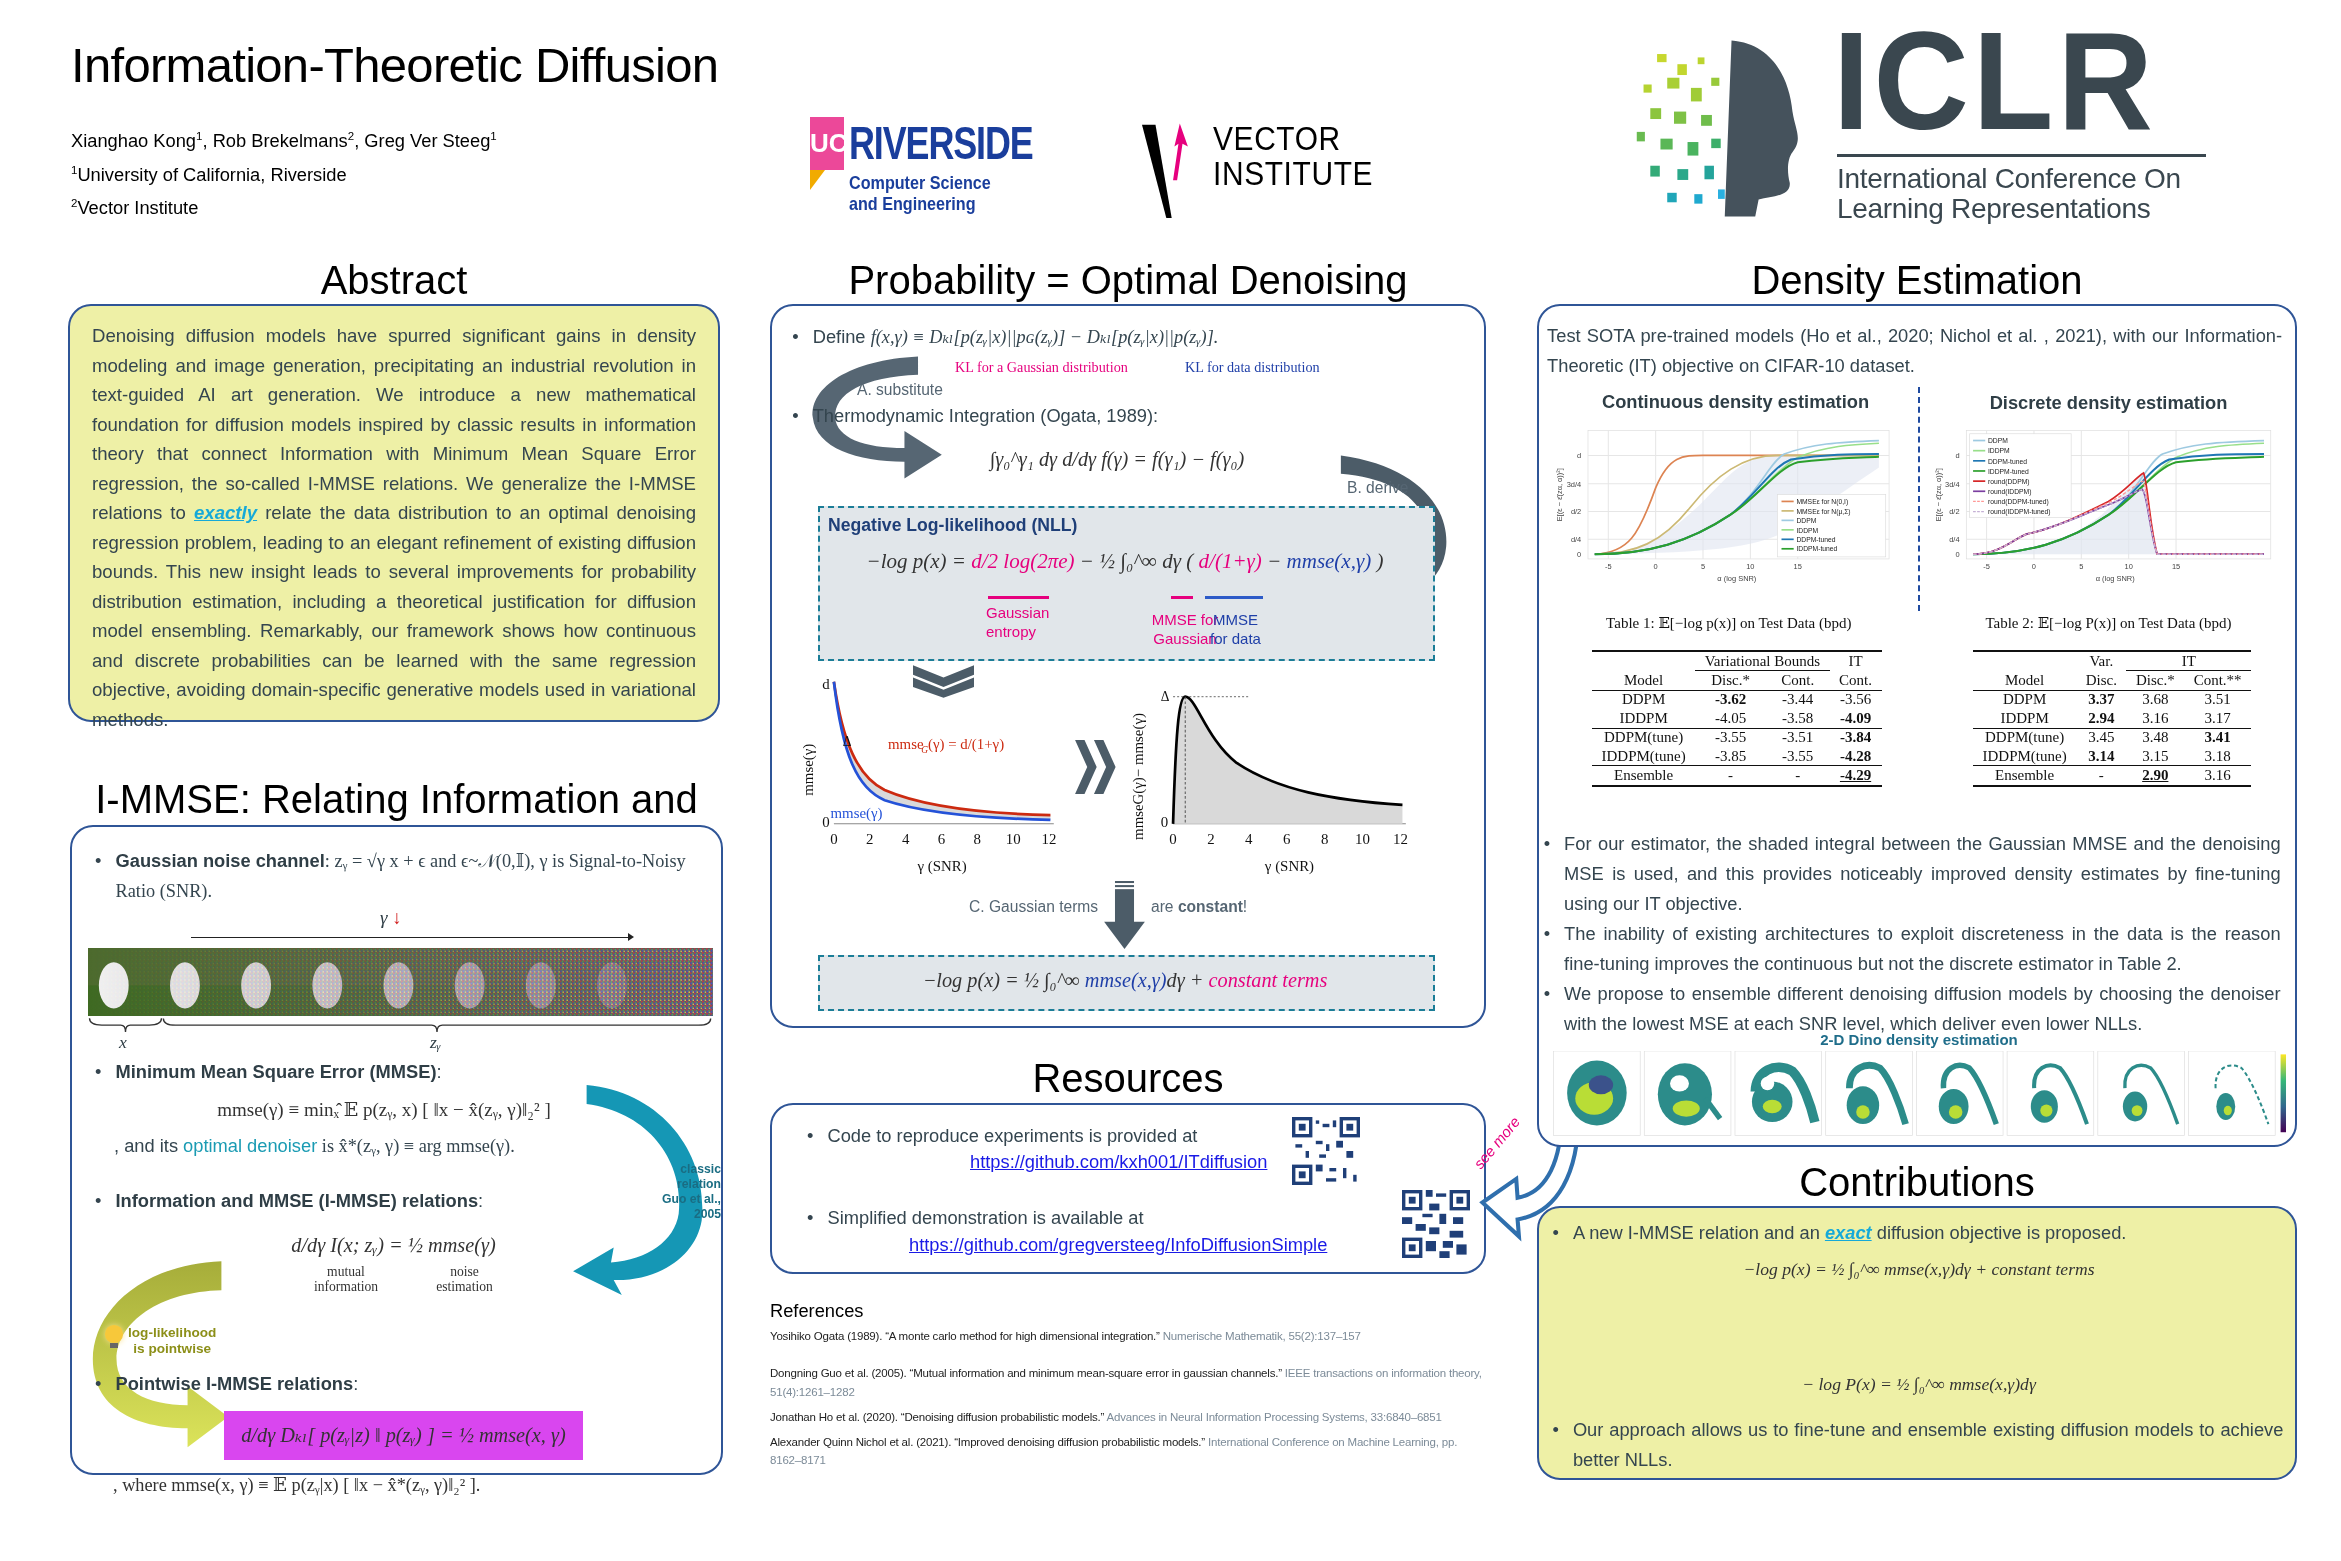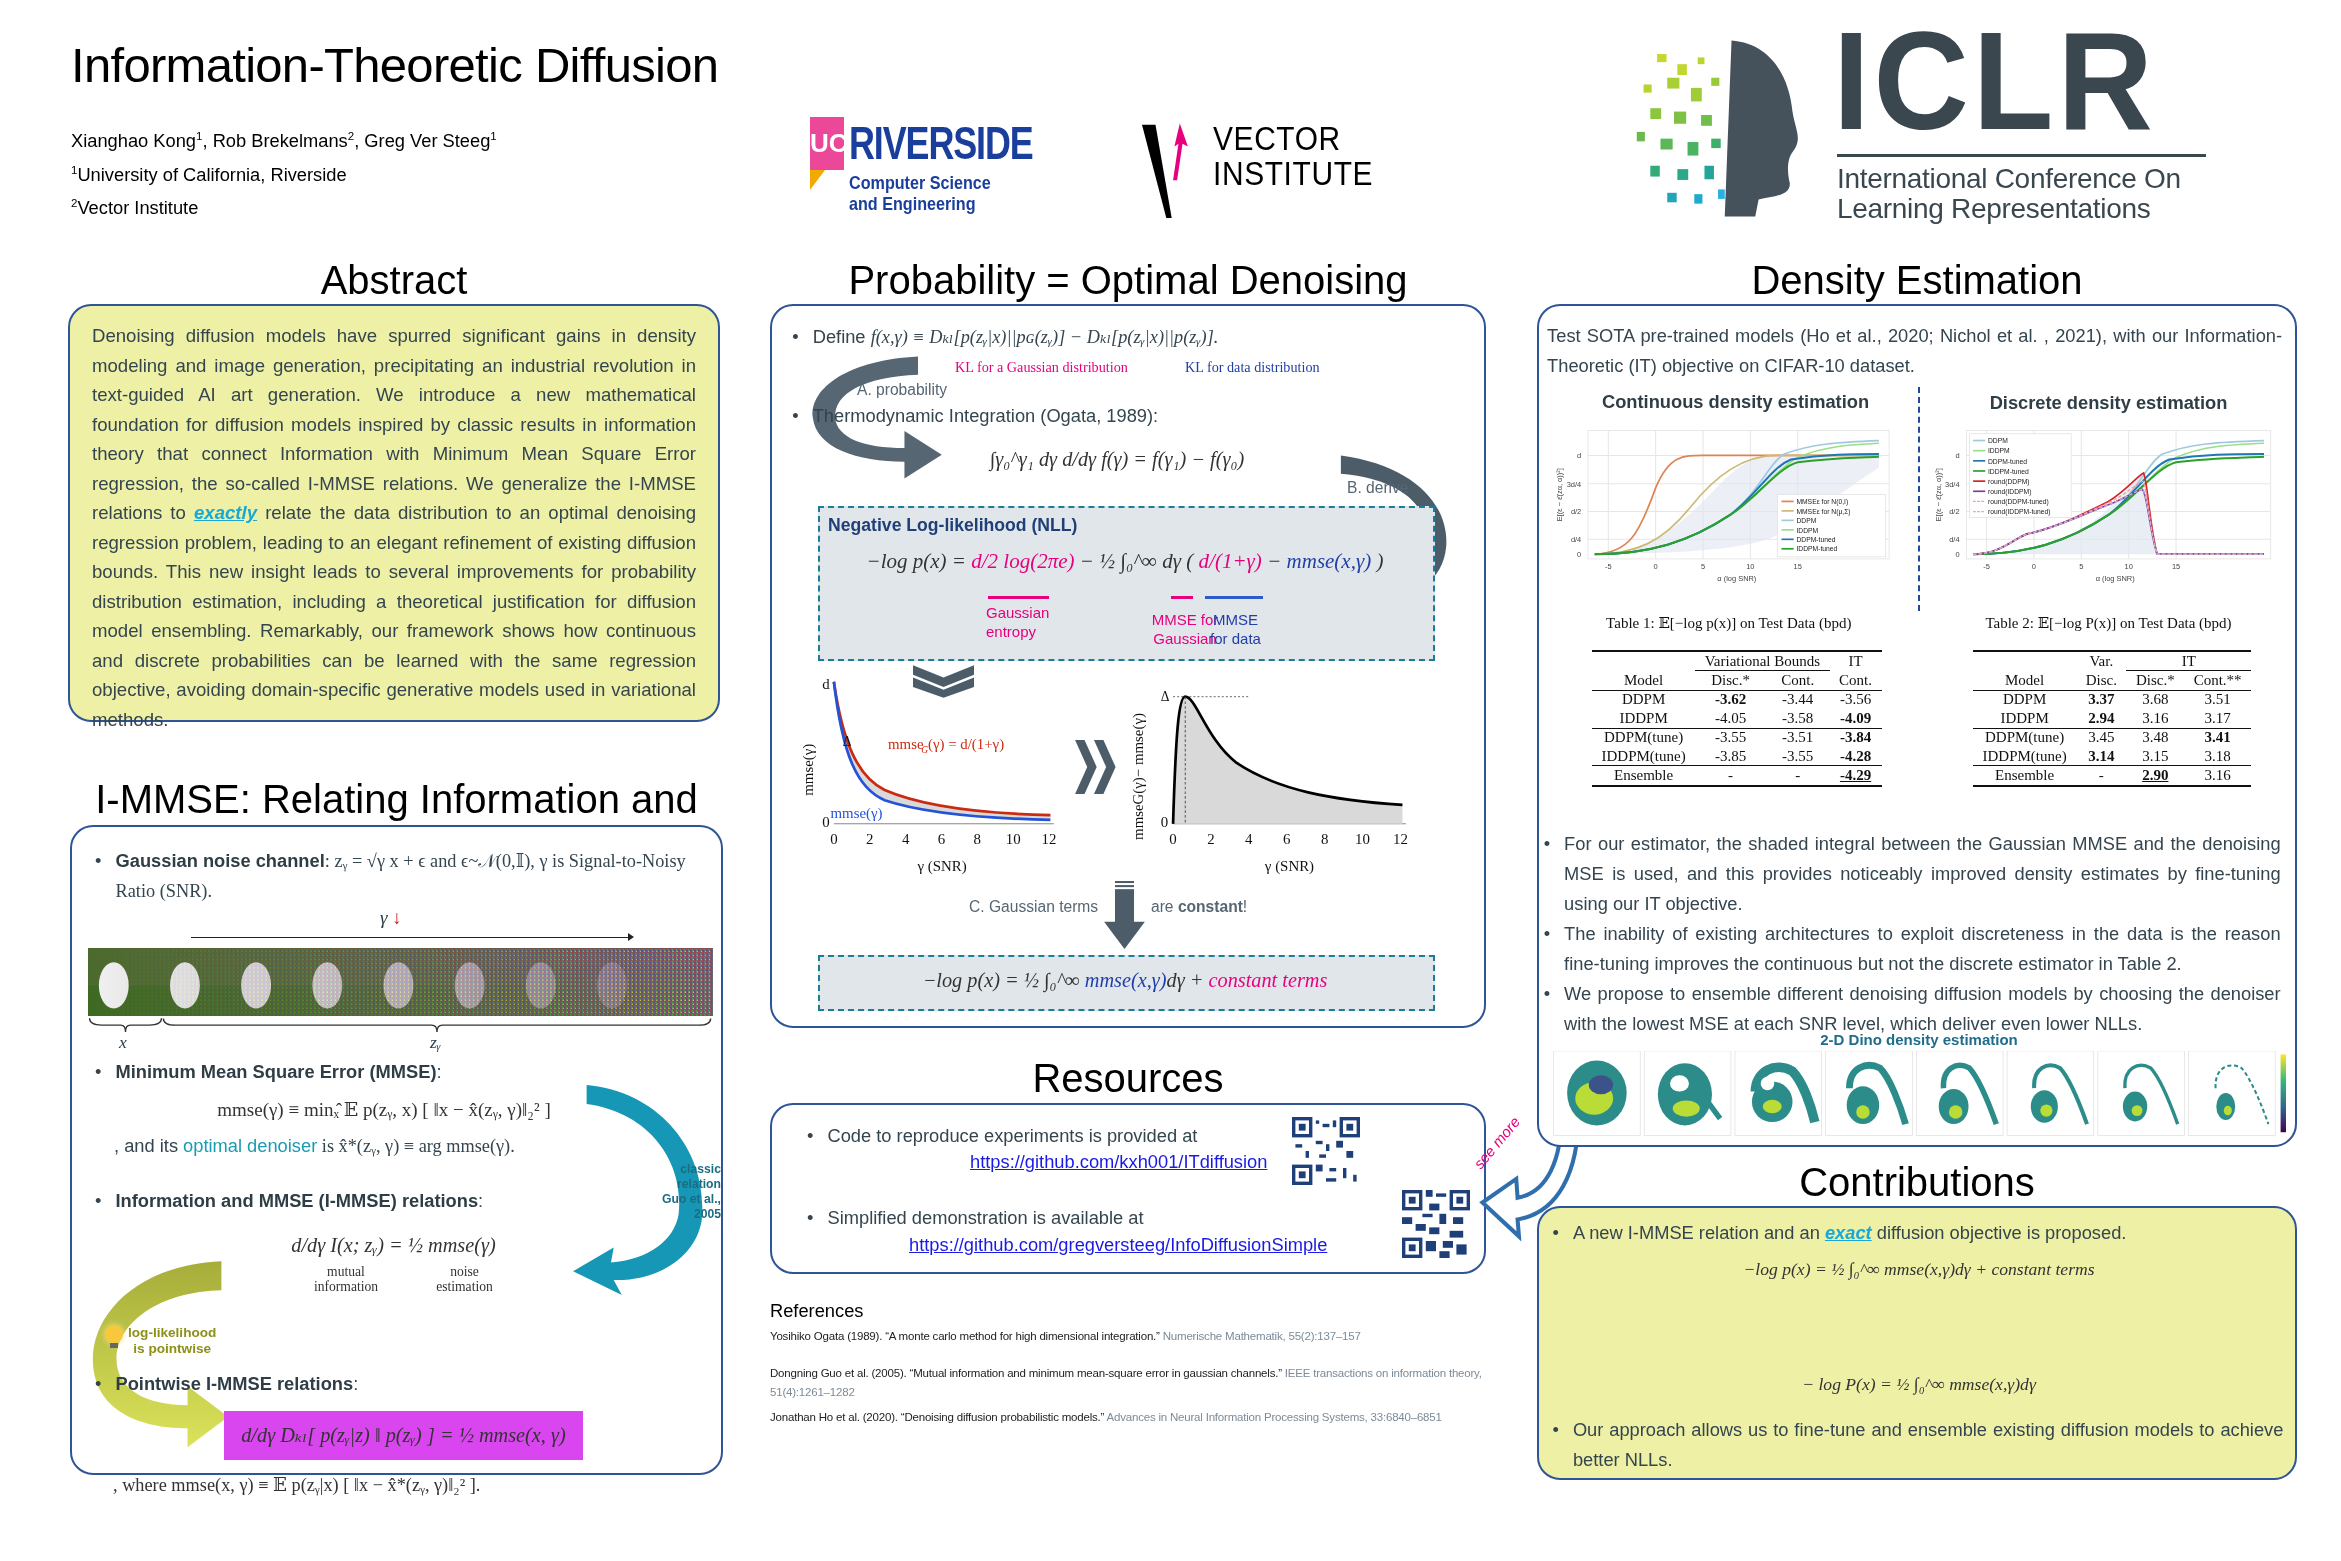--- a/index.html
+++ b/index.html
@@ -212,21 +212,21 @@
 <div class="abs box" style="left:770px;top:304px;width:716px;height:724px;">
   <ul class="bl abs" style="left:12.2px;top:16.3px;width:678px;">
     <li><span>Define </span><span class="serif" style="font-style:italic;">f(x,γ) ≡  Dₖₗ[p(zᵧ|x)||pɢ(zᵧ)]  − Dₖₗ[p(zᵧ|x)||p(zᵧ)].</span></li>
   </ul>
   <div class="abs serif pink" style="left:183px;top:53px;font-size:14.2px;">KL for a Gaussian distribution</div>
   <div class="abs serif blue" style="left:413px;top:53px;font-size:14.2px;">KL for data distribution</div>
 
   <svg class="abs" style="left:17px;top:47px" width="163" height="129" viewBox="0 0 240 190">
     <path d="M190,5 C90,10 30,50 35,95 C40,140 100,160 170,160 L170,185 L225,150 L170,115 L170,140 C110,140 70,125 68,95 C66,60 110,35 190,32 Z" fill="#566673"></path>
   </svg>
-  <div class="abs" style="left:85px;top:75px;font-size:15.6px;color:#566673;">A. probability</div>
+  <div class="abs" style="left:85px;top:75px;font-size:15.6px;color:#566673;">A. substitute</div>
   <ul class="bl abs" style="left:12.2px;top:95px;width:678px;">
     <li><span>Thermodynamic Integration (Ogata, 1989):</span></li>
   </ul>
   <div class="abs eq" style="left:169px;top:142px;width:352px;font-size:20.3px;font-style:italic;">∫γ₀^γ₁ dγ d/dγ f(γ) = f(γ₁) − f(γ₀)</div>
   <svg class="abs" style="left:562px;top:146px" width="136" height="163" viewBox="0 0 200 240">
     <path d="M10,5 C120,20 170,80 165,140 C160,190 120,215 70,215 L72,238 L20,200 L70,165 L70,188 C110,188 135,165 138,130 C140,80 100,40 10,32 Z" fill="#4c5c68"></path>
   </svg>
   <div class="abs" style="left:575px;top:173px;font-size:15.6px;color:#566673;">B. derive</div>
 
   <div class="abs dash-box" style="left:46px;top:200px;width:617px;height:155px;">
@@ -397,20 +397,21 @@
 <svg class="abs" style="left:1477px;top:1111px" width="115" height="156" viewBox="0 0 170 230">
   <path d="M150,5 C150,90 120,150 60,160 L62,185 L8,135 L58,100 L60,128 C105,120 125,70 125,5 Z" fill="#fff" stroke="#2f6fad" stroke-width="6"></path>
 </svg>
 <div class="abs" style="left:1483px;top:1155px;font-size:15px;font-style:italic;color:#e6007e;transform:rotate(-50deg);transform-origin:left bottom;">see more</div>
 
 <div class="abs" style="left:770px;top:1300px;font-size:18.3px;color:#000;">References</div>
 <div class="abs" style="left:770px;top:1327px;width:712px;">
   <p class="ref" style="margin-bottom:19px;"><span>Yosihiko Ogata (1989). “A monte carlo method for high dimensional integration.” </span><span class="venue">Numerische Mathematik, 55(2):137–157</span></p>
   <p class="ref" style="margin-bottom:6.8px;"><span>Dongning Guo et al. (2005). “Mutual information and minimum mean-square error in gaussian channels.” </span><span class="venue">IEEE transactions on information theory, 51(4):1261–1282</span></p>
   <p class="ref" style="margin-bottom:6.8px;"><span>Jonathan Ho et al. (2020). “Denoising diffusion probabilistic models.” </span><span class="venue">Advances in Neural Information Processing Systems, 33:6840–6851</span></p>
+  <p class="ref"><span>Alexander Quinn Nichol et al. (2021). “Improved denoising diffusion probabilistic models.” </span><span class="venue">International Conference on Machine Learning, pp. 8162–8171</span></p>
 </div>
 
 <div class="abs sec-h" style="left:1537px;top:258px;width:760px;">Density Estimation</div>
 <div class="abs box" style="left:1537px;top:304px;width:760px;height:843px;">
   <p class="abs body-txt" style="left:8.1px;top:15px;width:735px;">Test SOTA pre-trained models (Ho et al., 2020; Nichol et al. , 2021), with our Information-Theoretic (IT) objective on CIFAR-10 dataset.</p>
   <div class="abs" style="left:379px;top:81px;width:0;height:224px;border-left:2.7px dashed #1f4aa0;"></div>
 
   <div class="abs" style="left:34px;top:85px;width:325px;text-align:center;font-size:18.3px;font-weight:bold;color:#2f3e46;">Continuous density estimation</div>
   <div class="abs" style="left:407px;top:86px;width:325px;text-align:center;font-size:18.3px;font-weight:bold;color:#2f3e46;">Discrete density estimation</div>
 

